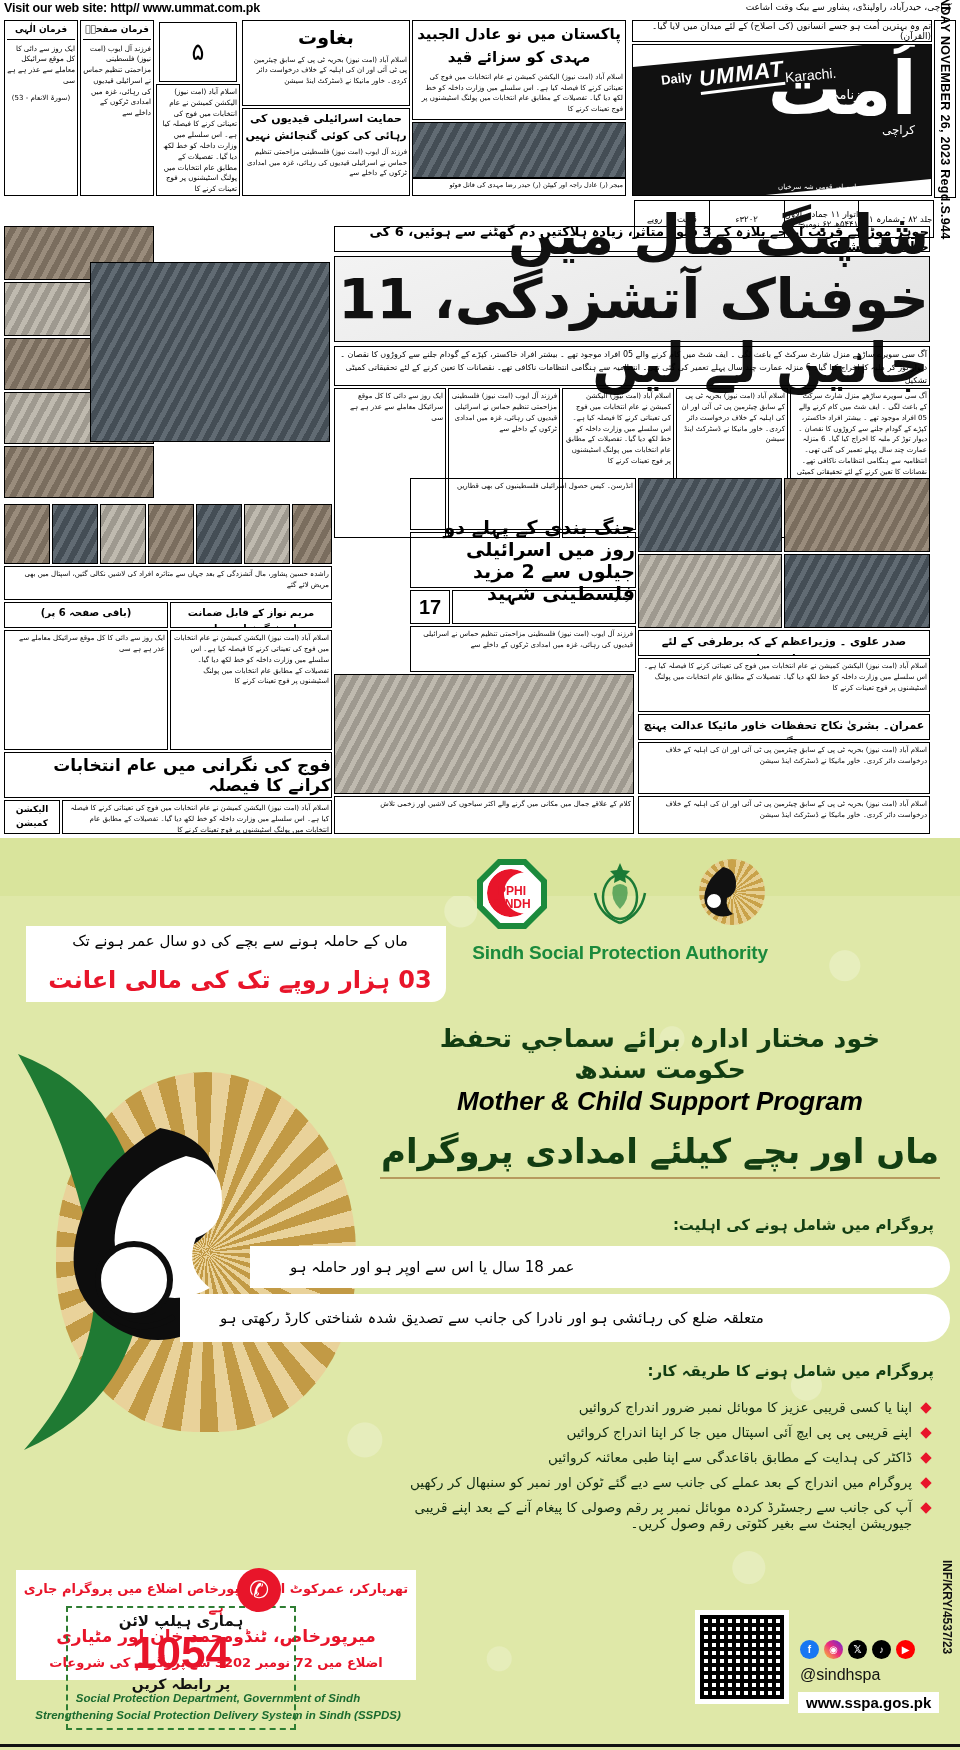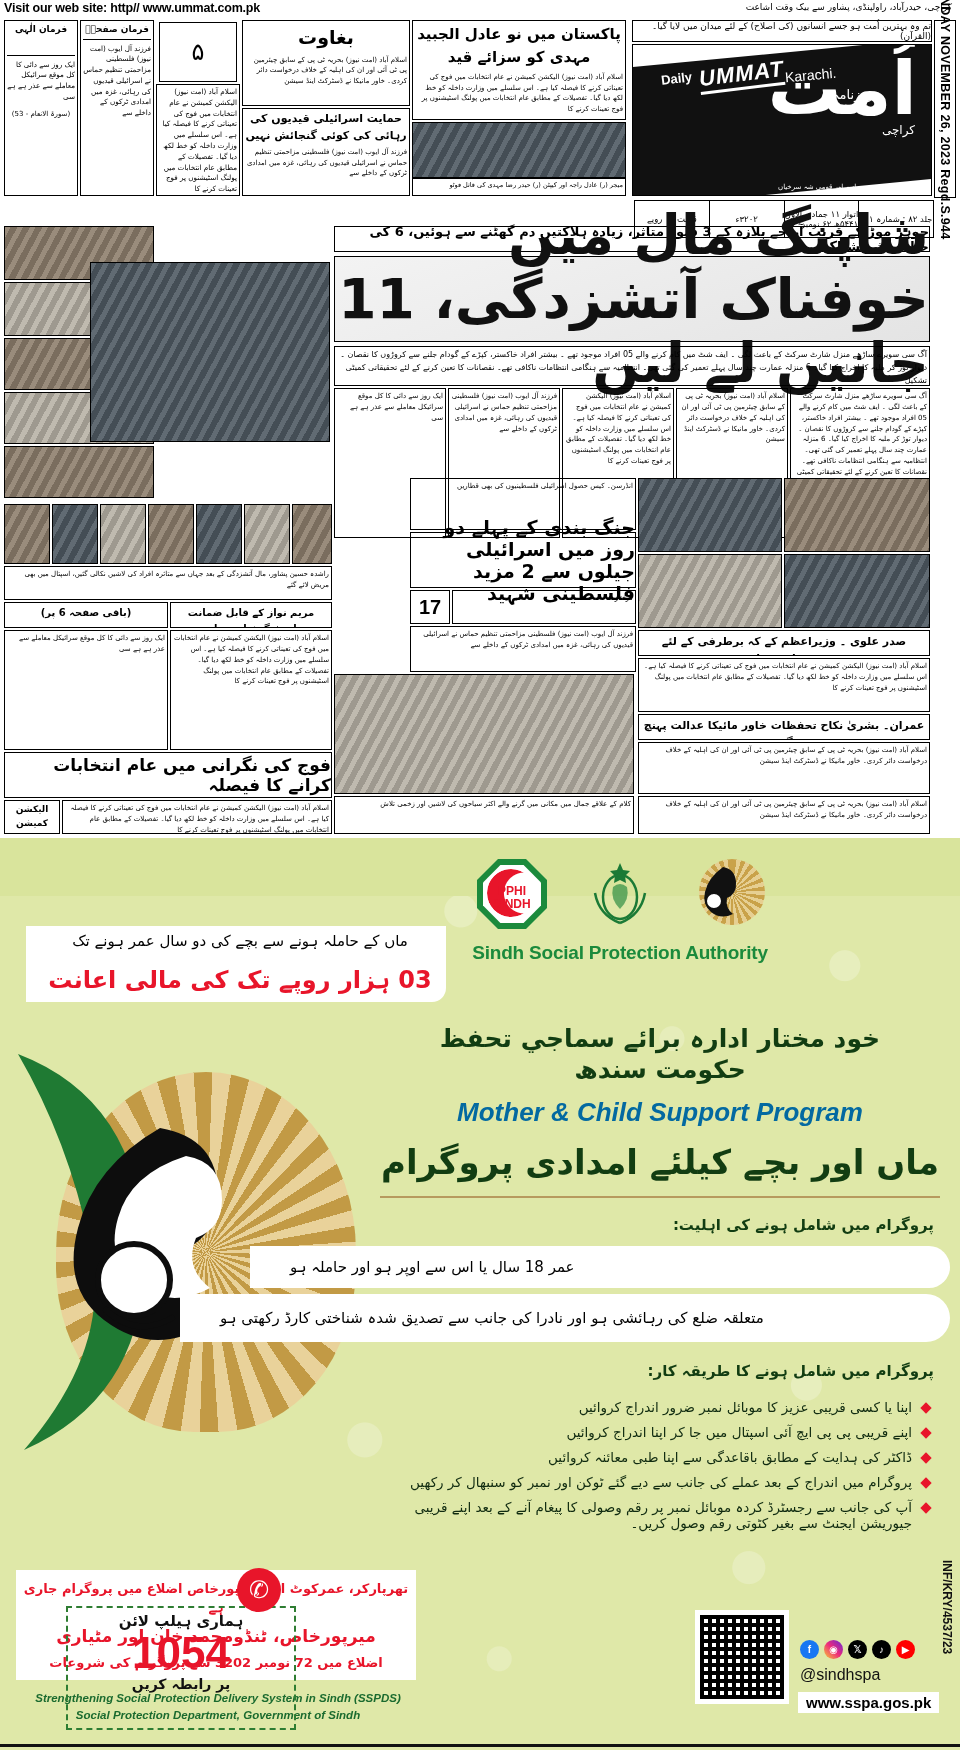--- a/index.html
+++ b/index.html
@@ -122,23 +122,23 @@
 
   
   .hero{position:absolute;left:10px;top:210px;width:360px;height:420px;}
   .hero .ring{position:absolute;left:46px;top:24px;width:300px;height:360px;border-radius:50% 50% 46% 46%;
      background:repeating-conic-gradient(from 20deg,#c29a45 0 6deg,#e9d29a 6deg 12deg);}
   .hero .swoosh{position:absolute;left:0;top:0;width:340px;height:410px;}
 
   .adtitle{position:absolute;right:20px;top:186px;width:560px;text-align:center;}
   .adtitle .u1{font-size:25px;font-weight:bold;color:#123d12;}
   .adtitle .u2{font-size:25px;font-weight:bold;color:#123d12;margin-top:2px;}
-  .adtitle .en{font-size:26px;font-weight:bold;font-style:italic;color:#0369a1;margin-top:13px;}
+  .adtitle .en{font-size:26px;font-weight:bold;font-style:italic;color:#000000;margin-top:2px;}
   .adtitle .u3{font-size:34px;font-weight:bold;color:#123d12;margin-top:14px;
-               border-bottom:2px solid #b79a5e;padding-bottom:14px;}
+               border-bottom:2px solid #b79a5e;padding-bottom:6px;}
 
   .sechead{position:absolute;right:26px;width:560px;text-align:right;font-size:15px;
            font-weight:bold;color:#123d12;}
   .pill{position:absolute;background:#fff;border-radius:0 30px 30px 0;display:flex;align-items:center;
         justify-content:flex-end;padding:0 22px 0 40px;box-sizing:border-box;font-size:15px;}
   .bullets{position:absolute;right:30px;width:560px;text-align:right;}
   .bullets li{list-style:none;font-size:13.5px;margin:9px 0;position:relative;padding-right:18px;color:#102b10;}
   .bullets li::after{content:"";position:absolute;right:0;top:5px;width:8px;height:8px;background:#e8152a;
                      transform:rotate(45deg);}
 
@@ -196,21 +196,21 @@
         <div class="ummat">UMMAT</div>
         <div class="kar">Karachi.</div>
         <div class="sub1 urdu">روزنامہ</div>
         <div class="sub2 urdu">کراچی</div>
         <div class="tiny urdu">علیحدگی کی سب سے اہم اور قومی شہ سرخیاں</div>
       </div>
     </div>
 
     <div class="mastleft">
       <div class="cell" style="position:absolute;left:0;top:0;width:74px;height:176px;">
-        <div class="urdu" style="text-align:center;font-size:9px;font-weight:bold;border-bottom:1px solid #000;padding-bottom:18px;">فرمان الٰہی</div>
+        <div class="urdu" style="text-align:center;font-size:9px;font-weight:bold;border-bottom:1px solid #000;padding-bottom:2px;">فرمان الٰہی</div>
         <div class="urdu" style="margin-top:4px;">ایک روز سے دائی کا کل موقع سرائیکل معاملے سے عذر ہے ہے سی</div>
         <div class="urdu" style="text-align:center;margin-top:6px;font-size:7px;">(سورۃ الانعام - 35)</div>
       </div>
 
       <div class="cell" style="position:absolute;left:76px;top:0;width:74px;height:176px;">
         <div class="urdu" style="text-align:center;font-size:9px;font-weight:bold;border-bottom:1px solid #000;padding-bottom:2px;">فرمان صفحہؐ</div>
         <div class="urdu" style="margin-top:4px;">فرزند آل ایوب (امت نیوز) فلسطینی مزاحمتی تنظیم حماس نے اسرائیلی قیدیوں کی رہائی، غزہ میں امدادی ٹرکوں کے داخلے سے</div>
       </div>
 
       <div style="position:absolute;left:152px;top:0;width:84px;height:176px;">
@@ -394,22 +394,22 @@
       <li>آپ کی جانب سے رجسٹرڈ کردہ موبائل نمبر پر رقم وصولی کا پیغام آنے کے بعد اپنے قریبی جیوریشن ایجنٹ سے بغیر کٹوتی رقم وصول کریں۔</li>
     </ul>
   </div>
 
   <div class="footbox">
     <p class="urdu" style="padding-top:10px;">تھرپارکر، عمرکوٹ اور میرپورخاص اضلاع میں پروگرام جاری ہے</p>
     <p class="urdu" style="font-size:17px;padding-top:6px;">میرپورخاص، ٹنڈومحمد خان  اور مٹیاری</p>
     <p class="urdu" style="padding-top:6px;">اضلاع میں 27 نومبر 2023 سے پروگرام کی شروعات</p>
   </div>
   <div class="footline">
+    <div>Social Protection Department, Government of Sindh</div>
     <div>Strengthening Social Protection Delivery System in Sindh (SSPDS)</div>
-    <div>Social Protection Department, Government of Sindh</div>
   </div>
 
   <div class="helpbox"></div>
   <div class="helptxt">
     <div class="h1 urdu">ہماری ہیلپ لائن</div>
     <div class="h2">1054</div>
     <div class="h3 urdu">پر رابطہ کریں</div>
   </div>
   <div class="phoneic">✆</div>
 

